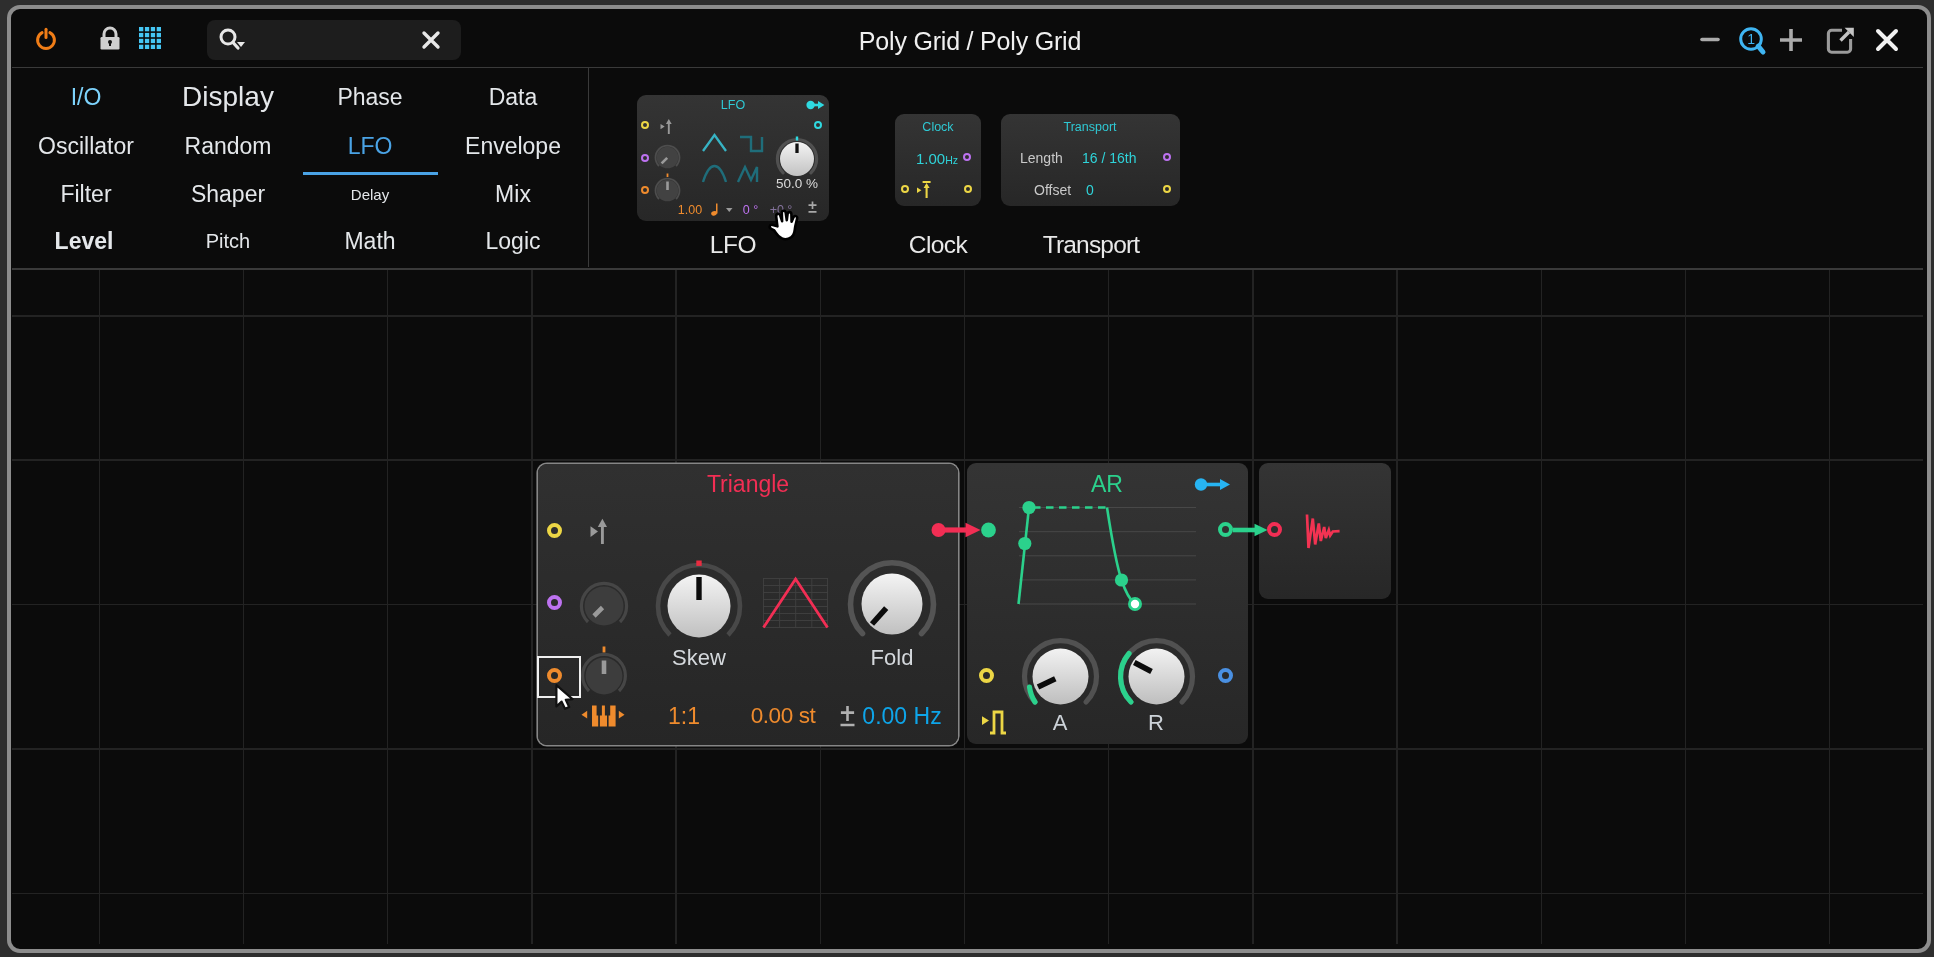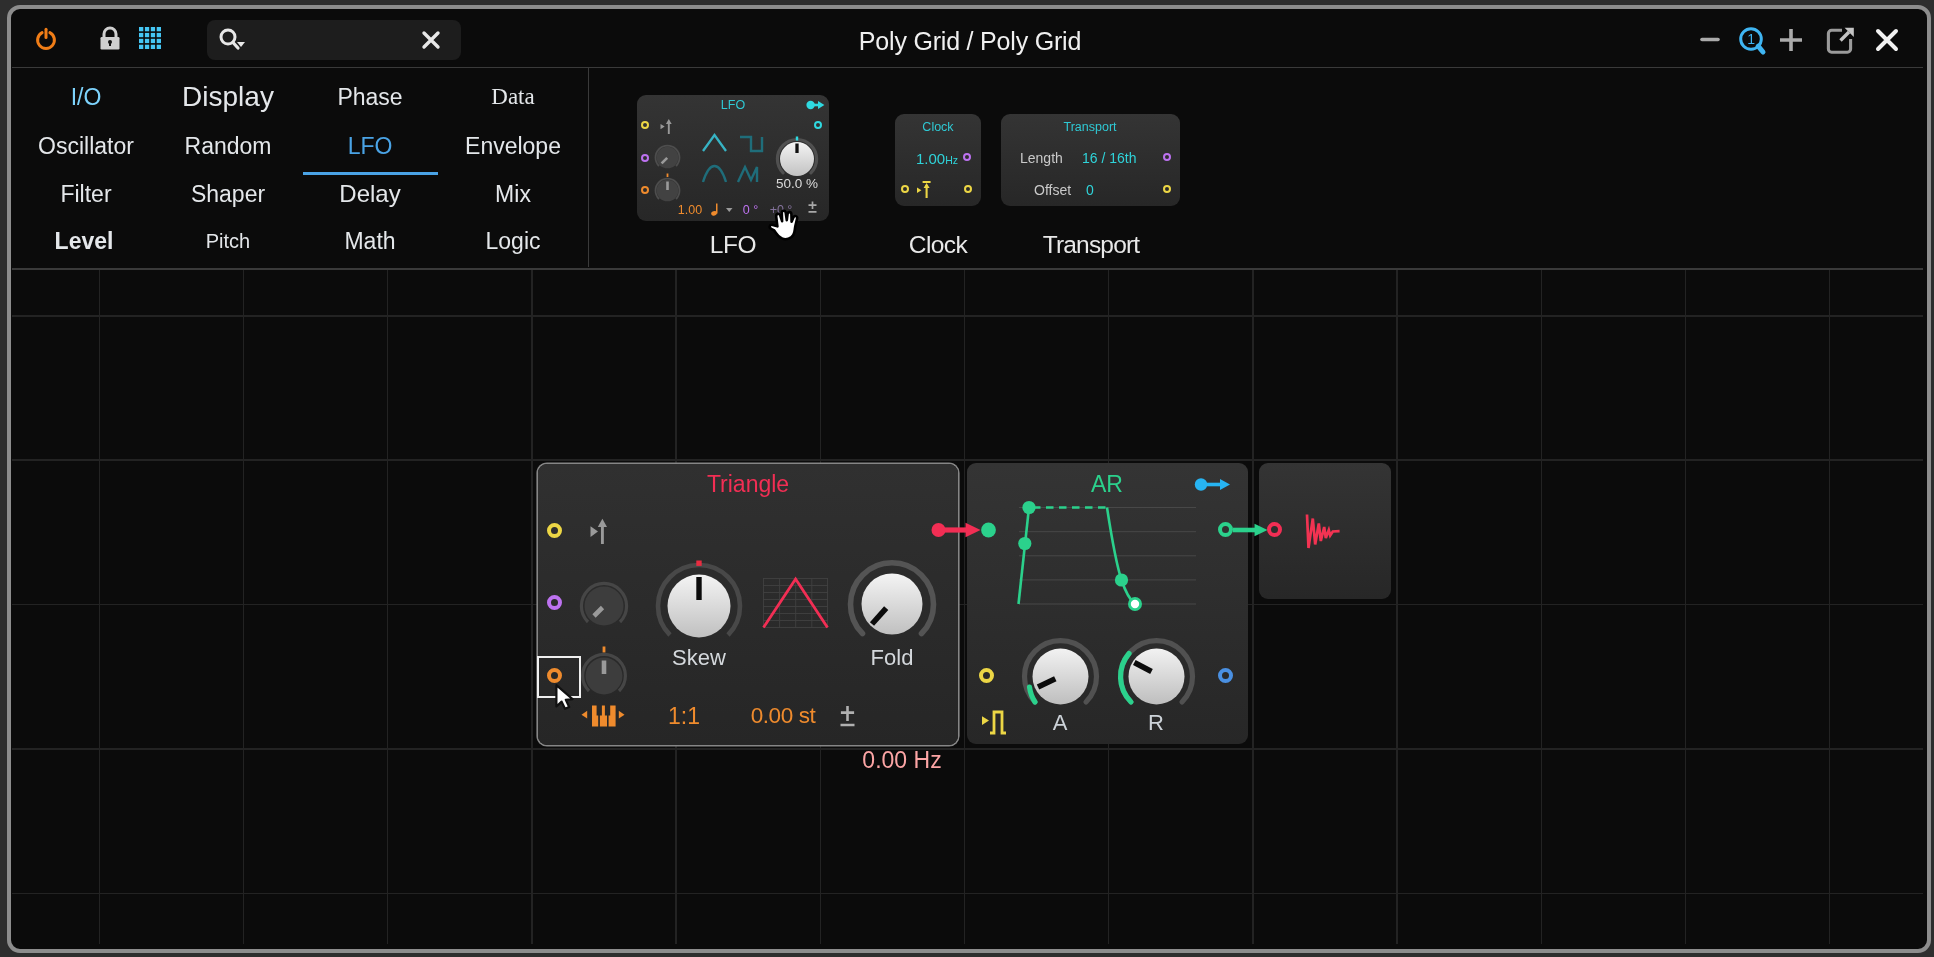--- a/index.html
+++ b/index.html
@@ -105,29 +105,29 @@
     <path d="M14.5 13.5 L23 5" stroke="#c4c4c4" stroke-width="3.4"></path>
     <path d="M18.6 0.8 h9.2 v9.2 z" fill="#c4c4c4"></path>
   </svg>
   <svg style="left:1876px;top:29px;" width="22" height="22" viewBox="0 0 22 22">
       <path d="M2 2 L20 20 M20 2 L2 20" stroke="#f2f2f2" stroke-width="4" stroke-linecap="round"></path>
     </svg>
 
   <div class="t ctr" style="left:86px;top:97px;font-size:23px;color:#7dd3fc;">I/O</div>
   <div class="t ctr" style="left:228px;top:97px;font-size:28px;color:#e4e7ea;">Display</div>
   <div class="t ctr" style="left:370px;top:97px;font-size:23px;color:#e4e7ea;">Phase</div>
-  <div class="t ctr" style="left:513px;top:97px;font-size:23px;color:#e4e7ea;font-family:Liberation Serif, serif;">Data</div>
+  <div class="t ctr" style="left:513px;top:97px;font-size:23px;color:#e4e7ea;">Data</div>
   <div class="t ctr" style="left:86px;top:146px;font-size:23px;color:#e4e7ea;">Oscillator</div>
   <div class="t ctr" style="left:228px;top:146px;font-size:23px;color:#e4e7ea;">Random</div>
   <div class="t ctr" style="left:370px;top:146px;font-size:23px;color:#4aa3e5;">LFO</div>
   <div class="t ctr" style="left:513px;top:146px;font-size:23px;color:#e4e7ea;">Envelope</div>
   <div class="abs" style="left:303px;top:172px;width:135px;height:3px;background:#4aa3e5;"></div>
   <div class="t ctr" style="left:86px;top:194px;font-size:23px;color:#e4e7ea;">Filter</div>
   <div class="t ctr" style="left:228px;top:194px;font-size:23px;color:#e4e7ea;">Shaper</div>
-  <div class="t ctr" style="left:370px;top:194px;font-size:24px;color:#e4e7ea;">Delay</div>
+  <div class="t ctr" style="left:370px;top:194px;font-size:15px;color:#e4e7ea;">Delay</div>
   <div class="t ctr" style="left:513px;top:194px;font-size:23px;color:#e4e7ea;">Mix</div>
   <div class="t ctr" style="left:84px;top:241px;font-size:23px;color:#e4e7ea;font-weight:bold;">Level</div>
   <div class="t ctr" style="left:228px;top:241px;font-size:20px;color:#e4e7ea;">Pitch</div>
   <div class="t ctr" style="left:370px;top:241px;font-size:23px;color:#e4e7ea;">Math</div>
   <div class="t ctr" style="left:513px;top:241px;font-size:23px;color:#e4e7ea;">Logic</div>
 
   <div class="mod" style="left:637px;top:95px;width:192px;height:126px;"></div>
   <div class="t ctr" style="left:733px;top:104.5px;font-size:12.5px;color:#2fc9d4;">LFO</div>
   <svg style="left:806px;top:99.5px;" width="22" height="10" viewBox="0 0 22 10">
     <circle cx="4.6" cy="5" r="4.2" fill="#2fd9e0"></circle>
@@ -282,21 +282,21 @@
       <path d="M11 0.5 H15.6 V10.5 H17.2 V21.5 H11 Z"></path>
       <path d="M20.9 0.5 H23.9 V10.5 H26 V21.5 H18.9 V10.5 H20.9 Z"></path>
       <path d="M29.2 0.5 H34.6 V21.5 H27.6 V10.5 H29.2 Z"></path>
     </g>
   </svg>
   <div class="t ctr" style="left:684px;top:716px;font-size:23px;color:#ef8b2d;">1:1</div>
   <div class="t ctr" style="left:783px;top:716px;font-size:22.5px;color:#ef8b2d;letter-spacing:-0.4px;">0.00 st</div>
     <svg style="left:840px;top:705px;" width="15" height="22" viewBox="0 0 15 22">
     <path d="M7.5 1 V16 M0.9 7.6 H14.1 M0.5 20 H14.5" stroke="#b0b0b0" stroke-width="2.6"></path>
   </svg>
-  <div class="t ctr" style="left:902px;top:716px;font-size:23px;color:#fca5a5;margin-top:44px;">0.00 Hz</div>
+  <div class="t ctr" style="left:902px;top:716px;font-size:23px;color:#0ea5e9;">0.00 Hz</div>
 
   <svg style="left:930px;top:521px;z-index:6;" width="62" height="18" viewBox="0 0 62 18">
     <circle cx="8.5" cy="9" r="7" fill="#f22e54"></circle>
     <line x1="8.5" y1="9" x2="38" y2="9" stroke="#f22e54" stroke-width="5.2"></line>
     <path d="M35.5 1.8 L50.5 9 L35.5 16.2 z" fill="#f22e54"></path>
     <circle cx="58.5" cy="9" r="7.4" fill="#2bd18c"></circle>
   </svg>
 
   <div class="mod" style="left:967px;top:463px;width:281px;height:281px;"></div>
   <div class="t ctr" style="left:1107px;top:484px;font-size:23px;color:#2bd18c;">AR</div>

